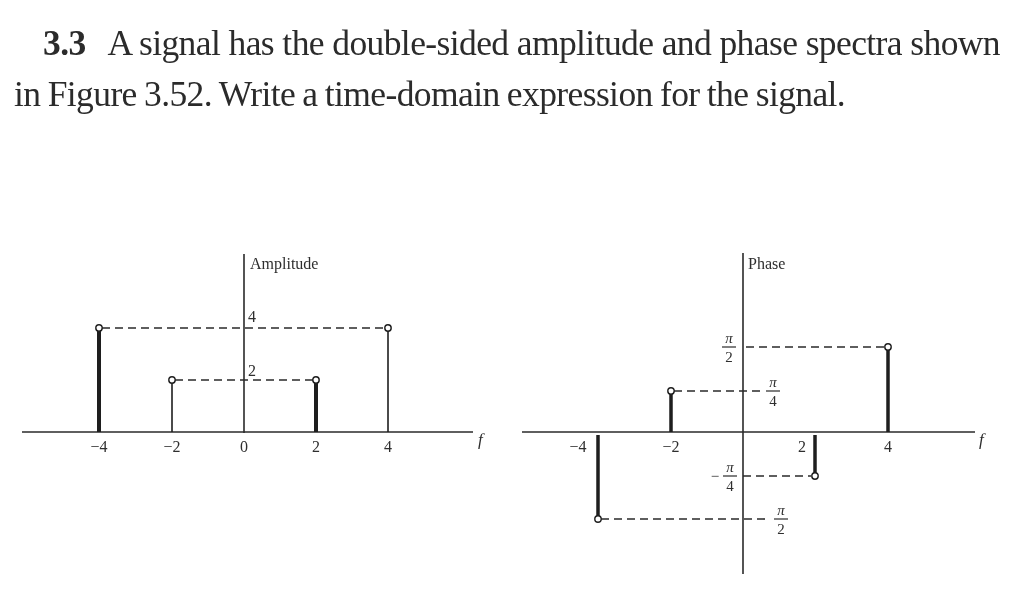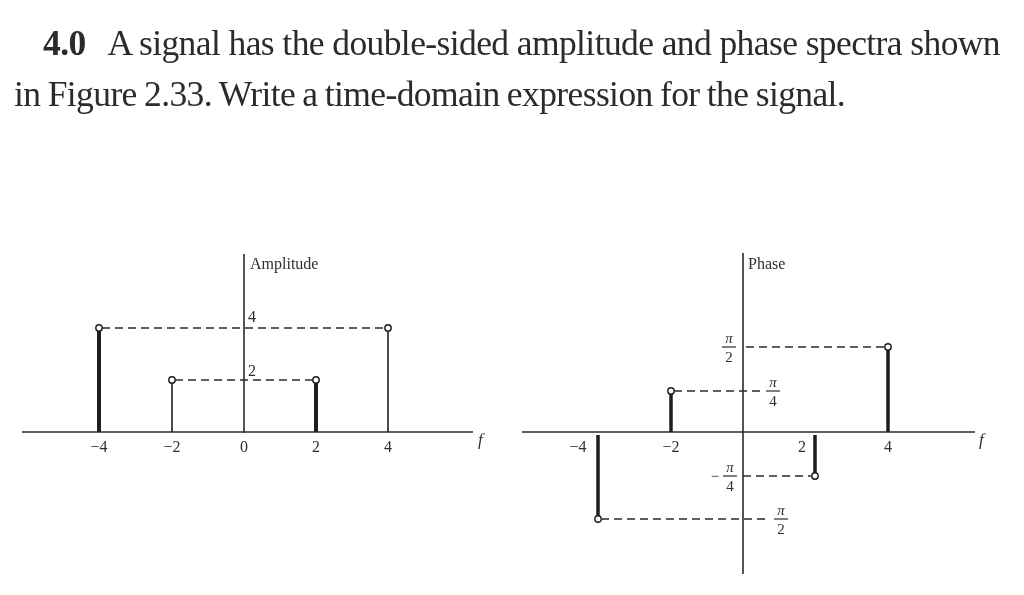--- a/index.html
+++ b/index.html
@@ -10,21 +10,21 @@
     font-size:35.5px; line-height:51px; color:#2b2b2b;
     text-align:justify; letter-spacing:-0.6px; word-spacing:-1px;
   }
   .problem .num { font-weight:bold; margin-left:29px; margin-right:22px; }
   svg { position:absolute; left:0; top:0; }
   .lbl { font-family:"Liberation Serif","DejaVu Serif",serif; fill:#2e2e2e; }
 </style>
 </head>
 <body>
 
-<div class="problem"><span class="num">4.0</span><span>A signal has the double-sided amplitude and phase spectra shown in Figure 2.33. Write a time-domain expression for the signal.</span></div>
+<div class="problem"><span class="num">3.3</span><span>A signal has the double-sided amplitude and phase spectra shown in Figure 3.52. Write a time-domain expression for the signal.</span></div>
 
 <svg width="1024" height="595" viewBox="0 0 1024 595">
 
   <g>
 
     <line x1="22" y1="432" x2="473" y2="432" stroke="#2a2a2a" stroke-width="1.6"></line>
     <line x1="244" y1="254" x2="244" y2="433" stroke="#2a2a2a" stroke-width="1.6"></line>
     <text class="lbl" x="250" y="269" font-size="16">Amplitude</text>
     <text class="lbl" x="478" y="445" font-size="17" font-style="italic">f</text>
 

